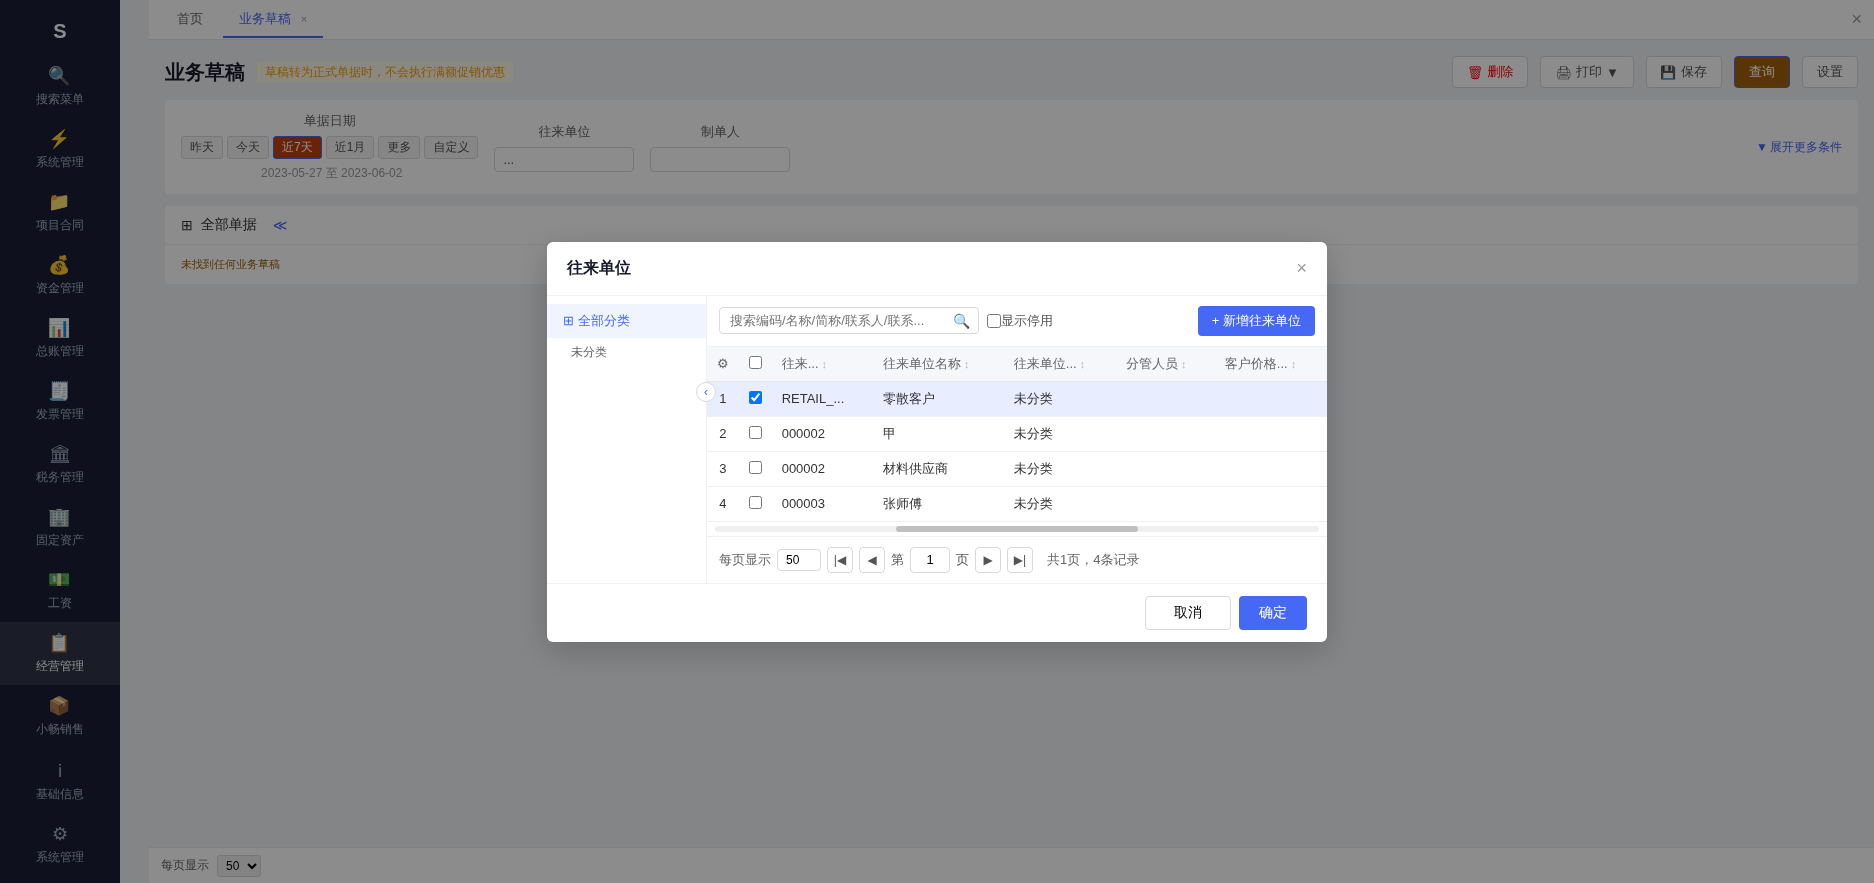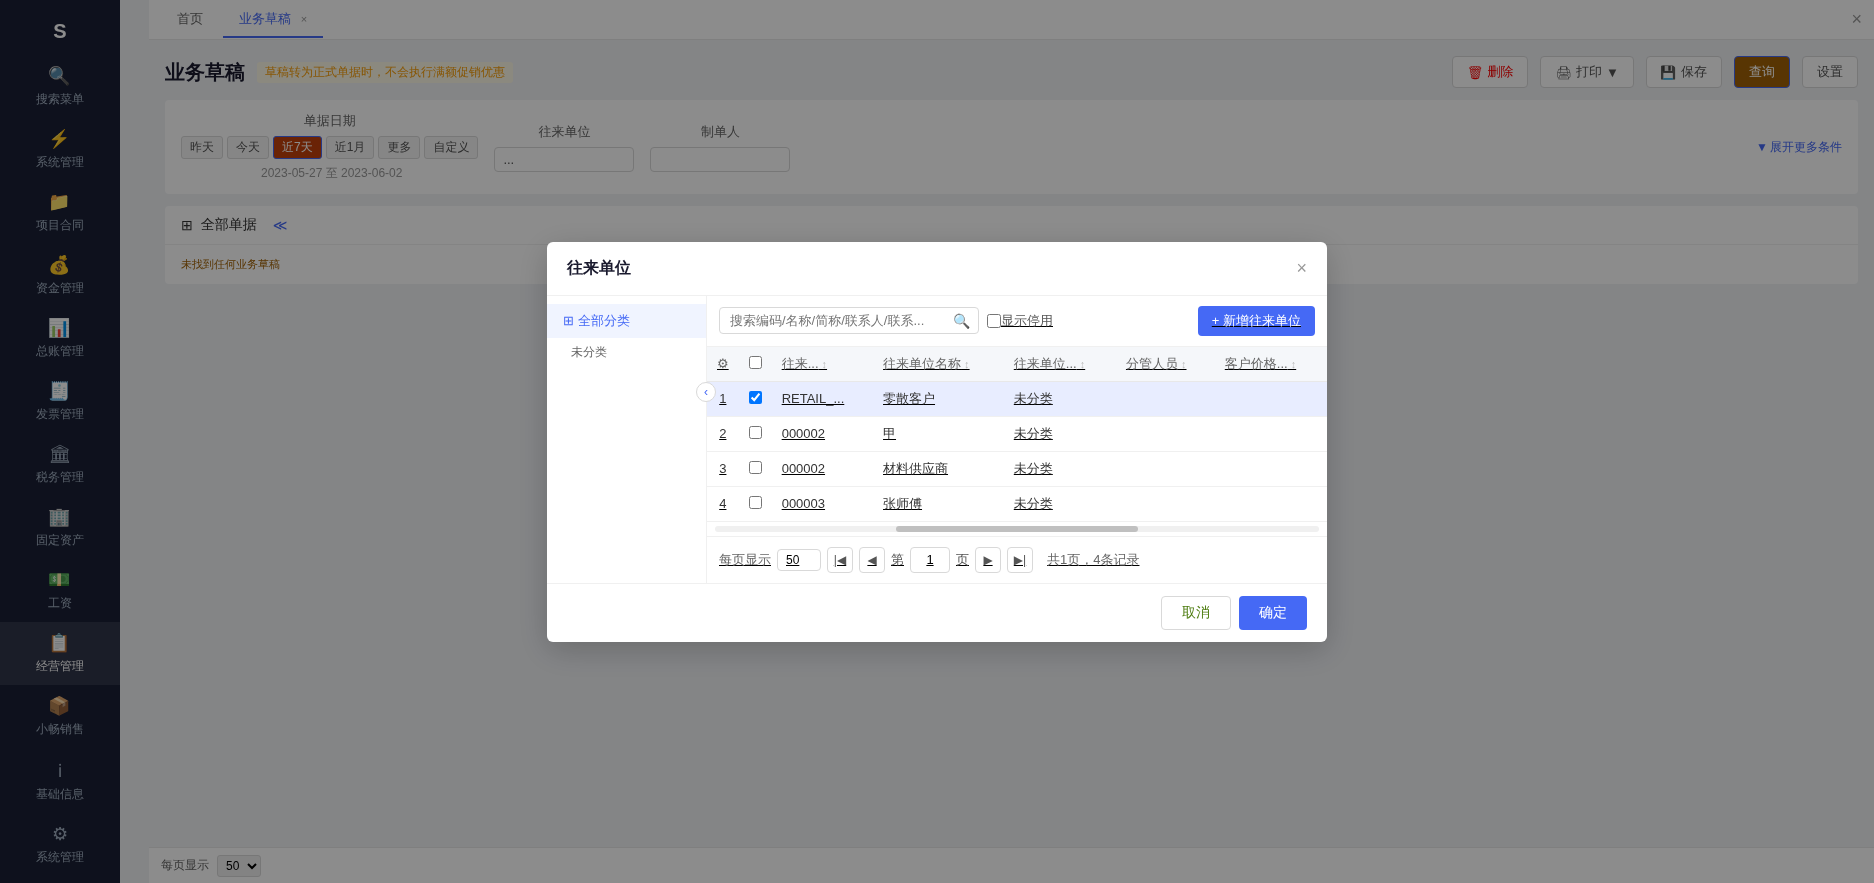--- a/index.html
+++ b/index.html
@@ -72,21 +72,21 @@
     .dialog-close { color: #999; font-size: 18px; cursor: pointer; background: none; border: none; }
     .dialog-body { flex: 1; display: flex; overflow: hidden; }
 
     
     .left-panel { width: 160px; border-right: 1px solid #f0f0f0; padding: 8px 0; }
     .left-panel-item { padding: 8px 16px; font-size: 13px; color: #555; cursor: pointer; display: flex; align-items: center; gap: 4px; }
     .left-panel-item.active { color: #4569f5; background: #f0f4ff; }
     .category-item { padding: 6px 16px 6px 24px; font-size: 12px; color: #666; cursor: pointer; }
 
     
-    .right-panel { flex: 1; display: flex; flex-direction: column; overflow: hidden; text-decoration: underline; }
+    .right-panel { flex: 1; display: flex; flex-direction: column; overflow: hidden; }
     .search-bar { padding: 10px 12px; display: flex; align-items: center; gap: 8px; border-bottom: 1px solid #f0f0f0; }
     .search-input { border: 1px solid #d9d9d9; border-radius: 4px; padding: 5px 28px 5px 10px; font-size: 13px; width: 260px; color: #555; }
     .search-icon-wrap { position: relative; display: inline-block; }
     .search-icon-wrap .search-icon { position: absolute; right: 8px; top: 50%; transform: translateY(-50%); color: #999; font-size: 14px; }
     .show-disabled { display: flex; align-items: center; font-size: 13px; color: #555; }
     .checkbox-input { width: 14px; height: 14px; cursor: pointer; }
     .add-btn { margin-left: auto; background: #4569f5; color: #fff; border: none; border-radius: 4px; padding: 6px 14px; font-size: 13px; cursor: pointer; display: flex; align-items: center; gap: 4px; white-space: nowrap; }
 
     
     .data-table { width: 100%; border-collapse: collapse; font-size: 13px; }
@@ -102,21 +102,21 @@
     .pagination { padding: 10px 12px; border-top: 1px solid #f0f0f0; display: flex; align-items: center; gap: 6px; font-size: 13px; color: #555; }
     .page-label { color: #666; }
     .page-select { border: 1px solid #d9d9d9; border-radius: 4px; padding: 3px 20px 3px 8px; font-size: 12px; appearance: none; background: #fff; cursor: pointer; }
     .page-nav-btn { width: 26px; height: 26px; border: 1px solid #d9d9d9; border-radius: 4px; background: #fff; cursor: pointer; display: flex; align-items: center; justify-content: center; color: #555; font-size: 12px; }
     .page-nav-btn:disabled { color: #ccc; cursor: not-allowed; }
     .page-input { width: 40px; height: 26px; border: 1px solid #d9d9d9; border-radius: 4px; text-align: center; font-size: 13px; }
     .page-info { color: #666; margin-left: 8px; }
 
     
     .dialog-footer { padding: 12px 20px; border-top: 1px solid #f0f0f0; display: flex; justify-content: flex-end; gap: 8px; }
-    .btn-cancel { padding: 7px 20px; border: 1px solid #d9d9d9; background: #fff; border-radius: 4px; font-size: 14px; cursor: pointer; color: #4d7c0f; }
+    .btn-cancel { padding: 7px 28px; border: 1px solid #d9d9d9; background: #fff; border-radius: 4px; font-size: 14px; cursor: pointer; color: #000000; }
     .btn-confirm { padding: 7px 20px; background: #4569f5; color: #fff; border: none; border-radius: 4px; font-size: 14px; cursor: pointer; }
 
     
     .sidebar-logo { width: 100%; padding: 12px 4px; display: flex; align-items: center; justify-content: center; }
 
     .scrollbar-track { height: 6px; background: #f0f0f0; border-radius: 3px; margin: 4px 8px; }
     .scrollbar-thumb { height: 6px; background: #c0c0c0; border-radius: 3px; width: 40%; margin-left: 30%; }
 
     
     .bottom-bar { height: 36px; background: #fff; border-top: 1px solid #e8e8e8; display: flex; align-items: center; padding: 0 12px; gap: 8px; font-size: 12px; color: #666; }

